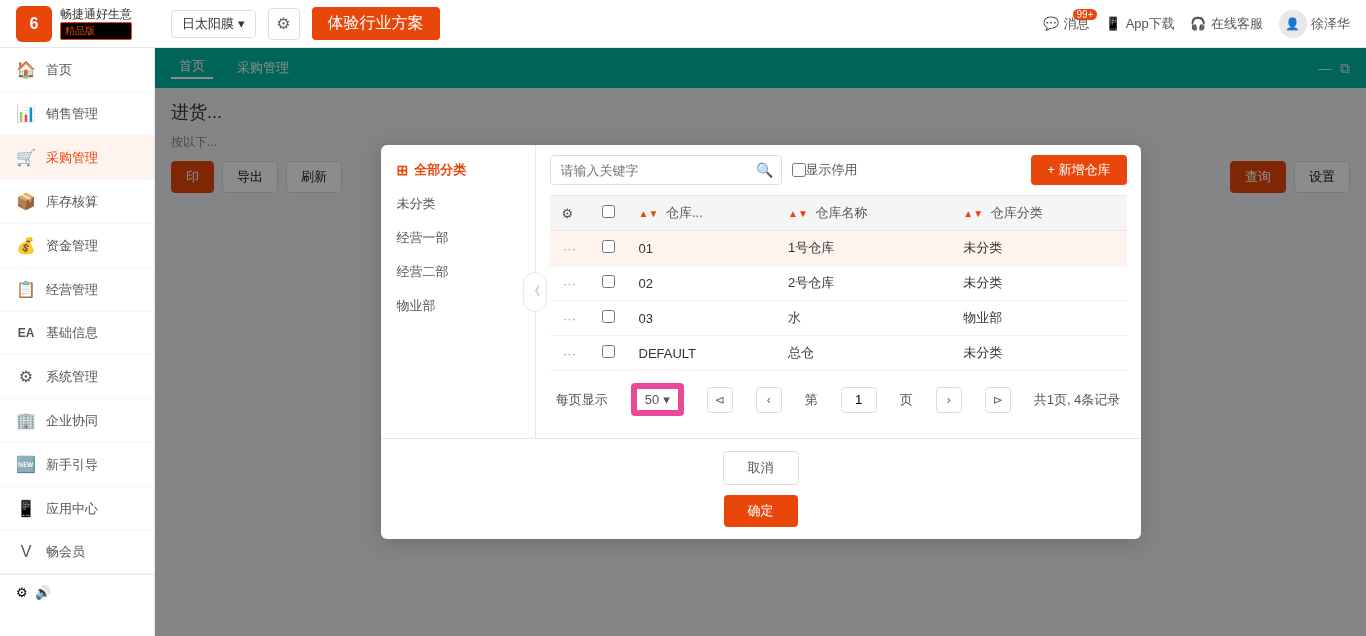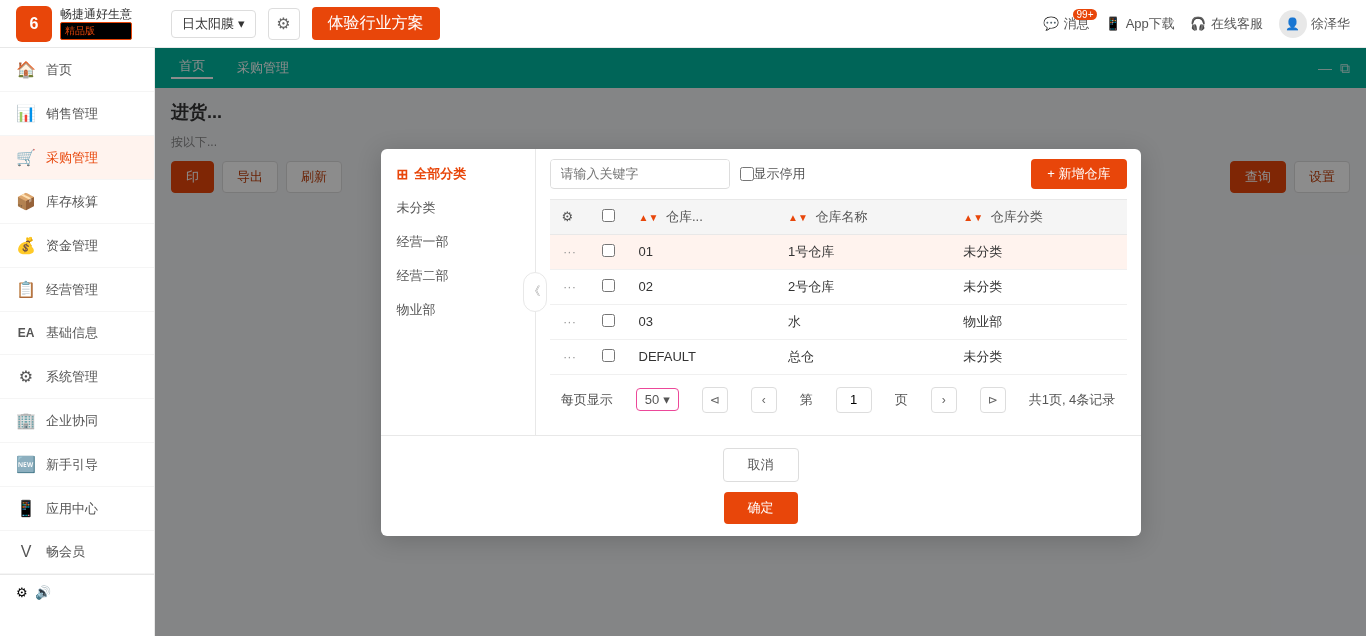--- a/index.html
+++ b/index.html
@@ -182,21 +182,21 @@
       padding: 10px 14px;
       overflow: hidden;
     }
     .table-toolbar {
       display: flex; align-items: center; gap: 10px;
       margin-bottom: 10px;
     }
     .search-box {
       display: flex; align-items: center;
       border: 1px solid #ddd; border-radius: 4px;
-      overflow: hidden; background: #fff; width: 180px;
+      overflow: hidden; background: #fff; width: 232px;
     }
     .search-input {
       border: none; outline: none; padding: 6px 10px; font-size: 13px;
       flex: 1; color: #333;
     }
     .search-btn {
       padding: 6px 10px; background: #fff; border: none; cursor: pointer;
       color: #999; font-size: 14px;
     }
     .show-disabled {
@@ -238,21 +238,21 @@
     .cb-col { width: 36px; text-align: center; }
     .sort-icon { color: #e8460a; font-size: 10px; margin-right: 4px; }
 
     
     .pagination {
       display: flex; align-items: center; justify-content: center;
       gap: 23px; padding: 12px 0; font-size: 13px; color: #555;
       margin-top: auto;
     }
     .page-select {
-      border: 1px solid #ec4899; border-radius: 4px;
+      border: 6px solid #ec4899; border-radius: 4px;
       padding: 3px 8px; font-size: 13px;
       display: flex; align-items: center; gap: 4px;
     }
     .page-nav-btn {
       width: 26px; height: 26px;
       border: 1px solid #ddd; border-radius: 4px;
       display: flex; align-items: center; justify-content: center;
       cursor: pointer; color: #666; background: #fff; font-size: 12px;
     }
     .page-input {
@@ -275,23 +275,23 @@
     .confirm-btn {
       padding: 7px 24px; border: none;
       border-radius: 4px; background: #e8460a;
       cursor: pointer; font-size: 13px; color: #fff;
     }
 
     
     .bg-page {
       padding: 12px 16px;
     }
-    .bg-page-title { font-size: 18px; font-weight: bold; color: #333; margin-bottom: 10px; }
+    .bg-page-title { font-size: 18px; font-weight: normal; color: #333; margin-bottom: 10px; }
     .bg-toolbar { display: flex; gap: 8px; margin-bottom: 10px; align-items: center; }
-    .bg-btn { padding: 6px 14px; border-radius: 4px; border: 1px solid #ddd; background: #fff; cursor: pointer; font-size: 13px; color: #c2410c; }
+    .bg-btn { padding: 6px 14px; border-radius: 4px; border: 1px solid #ddd; background: #fff; cursor: pointer; font-size: 13px; color: #0f172a; }
     .bg-btn.primary { background: #e8460a; color: white; border-color: #e8460a; }
     .teal-header { background: #00b8a0; color: white; height: 40px; display: flex; align-items: center; padding: 0 16px; gap: 16px; font-size: 13px; }
     .teal-tab { cursor: pointer; padding: 0 8px; }
     .teal-tab.active { border-bottom: 2px solid white; padding-bottom: 2px; }
     .window-controls { margin-left: auto; display: flex; gap: 8px; }
     .win-btn { cursor: pointer; font-size: 14px; color: rgba(255,255,255,0.8); }
   </style>
 </head>
 <body>
 

